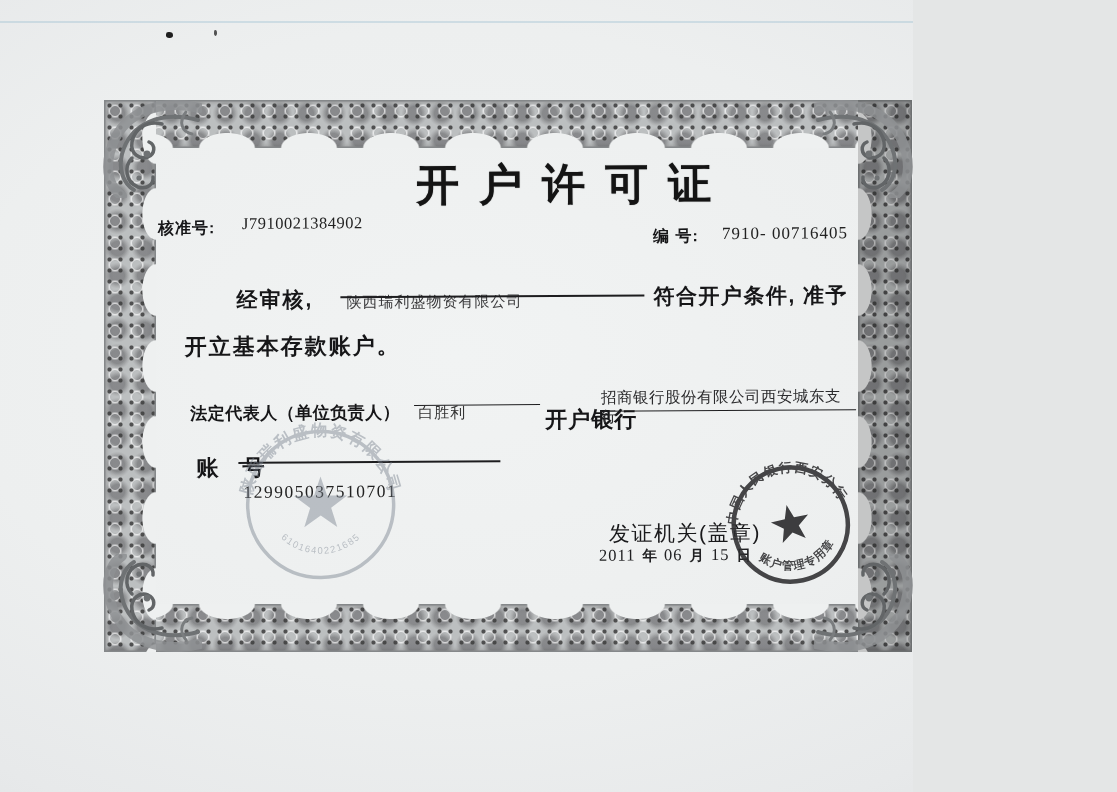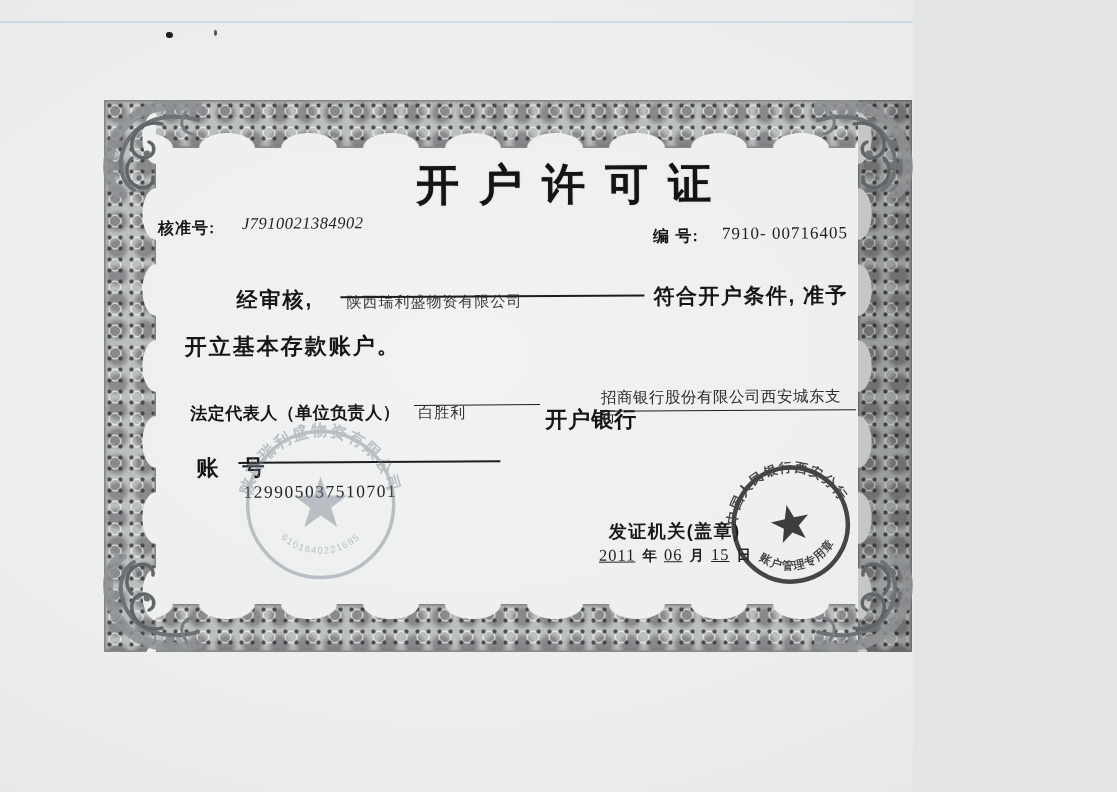--- a/index.html
+++ b/index.html
@@ -63,39 +63,39 @@
     font-family:"Liberation Serif",serif;font-weight:bold;font-size:43px;
     letter-spacing:20px;color:#141414;text-shadow:0 0 1px rgba(0,0,0,.55);
     white-space:nowrap;
   }
   .lbl{font-weight:bold;color:#161618;}
   .serifval{font-family:"Liberation Serif",serif;color:#222;}
   .underline{position:absolute;border-bottom:2px solid #1d1d1f;}
   .u-thin{border-bottom-width:1.5px;}
 
   .approval-label{left:159px;top:216px;font-size:16px;letter-spacing:1px;}
-  .approval-value{left:243px;top:212px;font-size:16.5px;letter-spacing:.5px;font-style:italic;}
+  .approval-value{left:243px;top:212px;font-size:16.5px;letter-spacing:.5px;}
   .serial-label{left:654px;top:227px;font-size:16px;letter-spacing:1px;}
   .serial-value{left:723px;top:225px;font-size:17px;letter-spacing:1px;font-family:Liberation Serif, serif;}
 
   .reviewed{left:237px;top:284px;font-size:21px;letter-spacing:2px;}
   .company{left:347px;top:292px;font-size:15px;color:#3a3a3c;letter-spacing:1px;}
   .condition{left:654px;top:283px;font-size:21px;letter-spacing:1.5px;}
   .acct-type{left:185px;top:330px;font-size:22px;letter-spacing:2px;}
 
   .rep-label{left:190px;top:400px;font-size:17px;letter-spacing:.5px;}
   .rep-value{left:418px;top:403px;font-size:15px;color:#333;letter-spacing:1px;}
   .bank-label{left:545px;top:405px;font-size:22px;letter-spacing:1px;}
   .bank-value{left:601px;top:388px;width:242px;font-size:15.5px;line-height:19px;letter-spacing:.5px;color:#2b2b2d;}
   .acc-label{left:196px;top:451px;font-size:22px;letter-spacing:1px;}
   .acc-value{left:243px;top:452px;font-size:17.5px;letter-spacing:1.5px;margin-top:28px;}
 
-  .issuer{left:608px;top:520px;font-size:18px;letter-spacing:1.5px;font-weight:bold;color:#19191b;}
+  .issuer{left:608px;top:520px;font-size:21px;letter-spacing:1.5px;font-weight:normal;color:#19191b;}
   .dateline{left:598px;top:546px;font-size:14.5px;color:#202022;}
-  .dateline .num{font-family:"Liberation Serif",serif;font-size:16.5px;letter-spacing:1px;text-decoration:underline;}
+  .dateline .num{font-family:"Liberation Serif",serif;font-size:16.5px;letter-spacing:1px;}
   .dateline .unit{font-weight:bold;margin:0 3px;}
 
   .seal{position:absolute;pointer-events:none;}
   .seal-company{left:235px;top:418px;opacity:.45;}
   .seal-bank{left:724px;top:460px;opacity:.88;transform:rotate(-12deg);}
 </style>
 </head>
 <body>
 
 <div id="stage">

